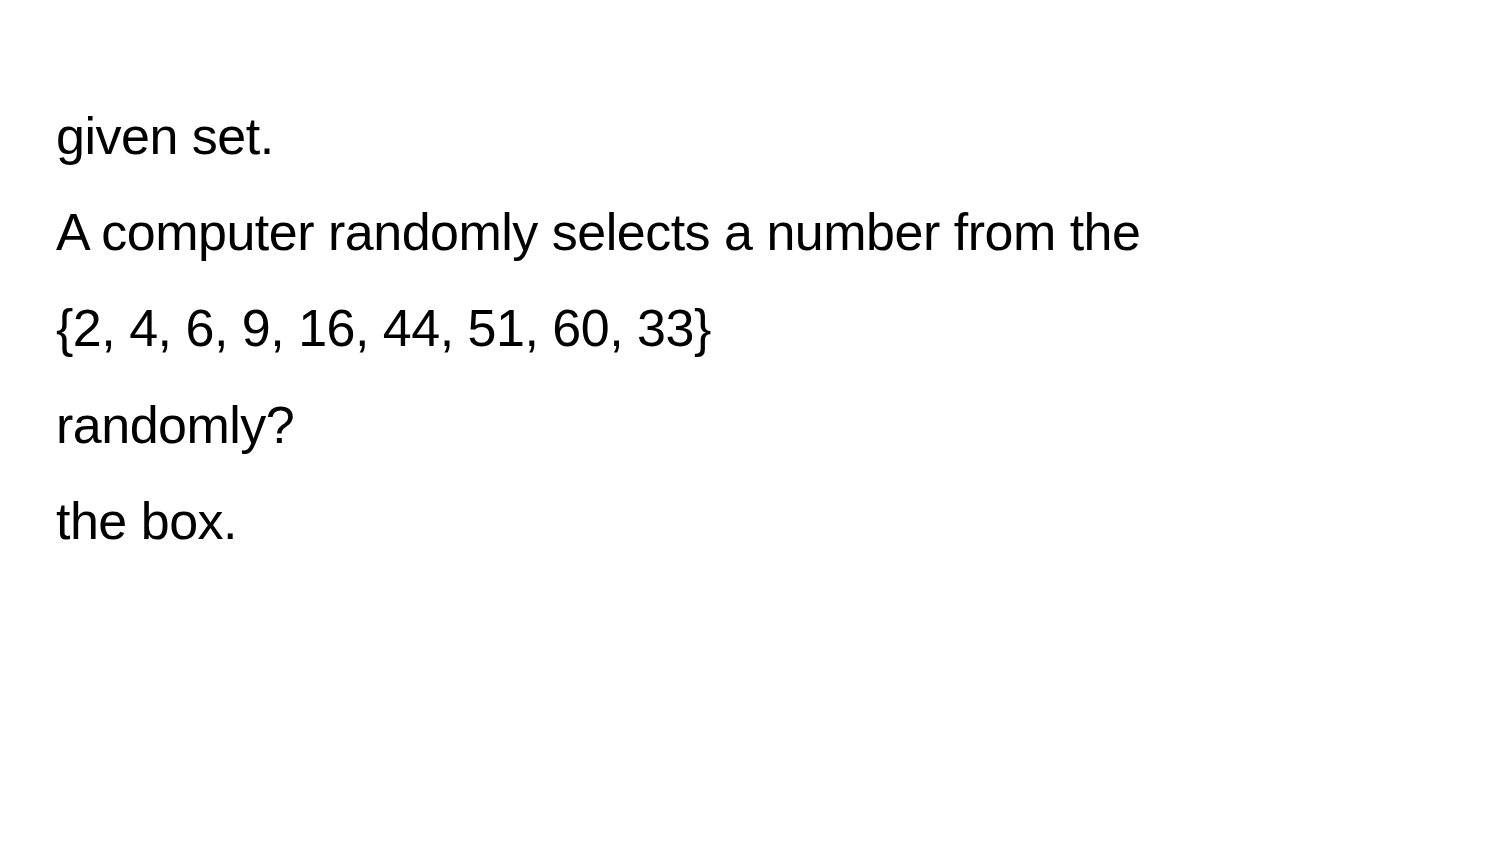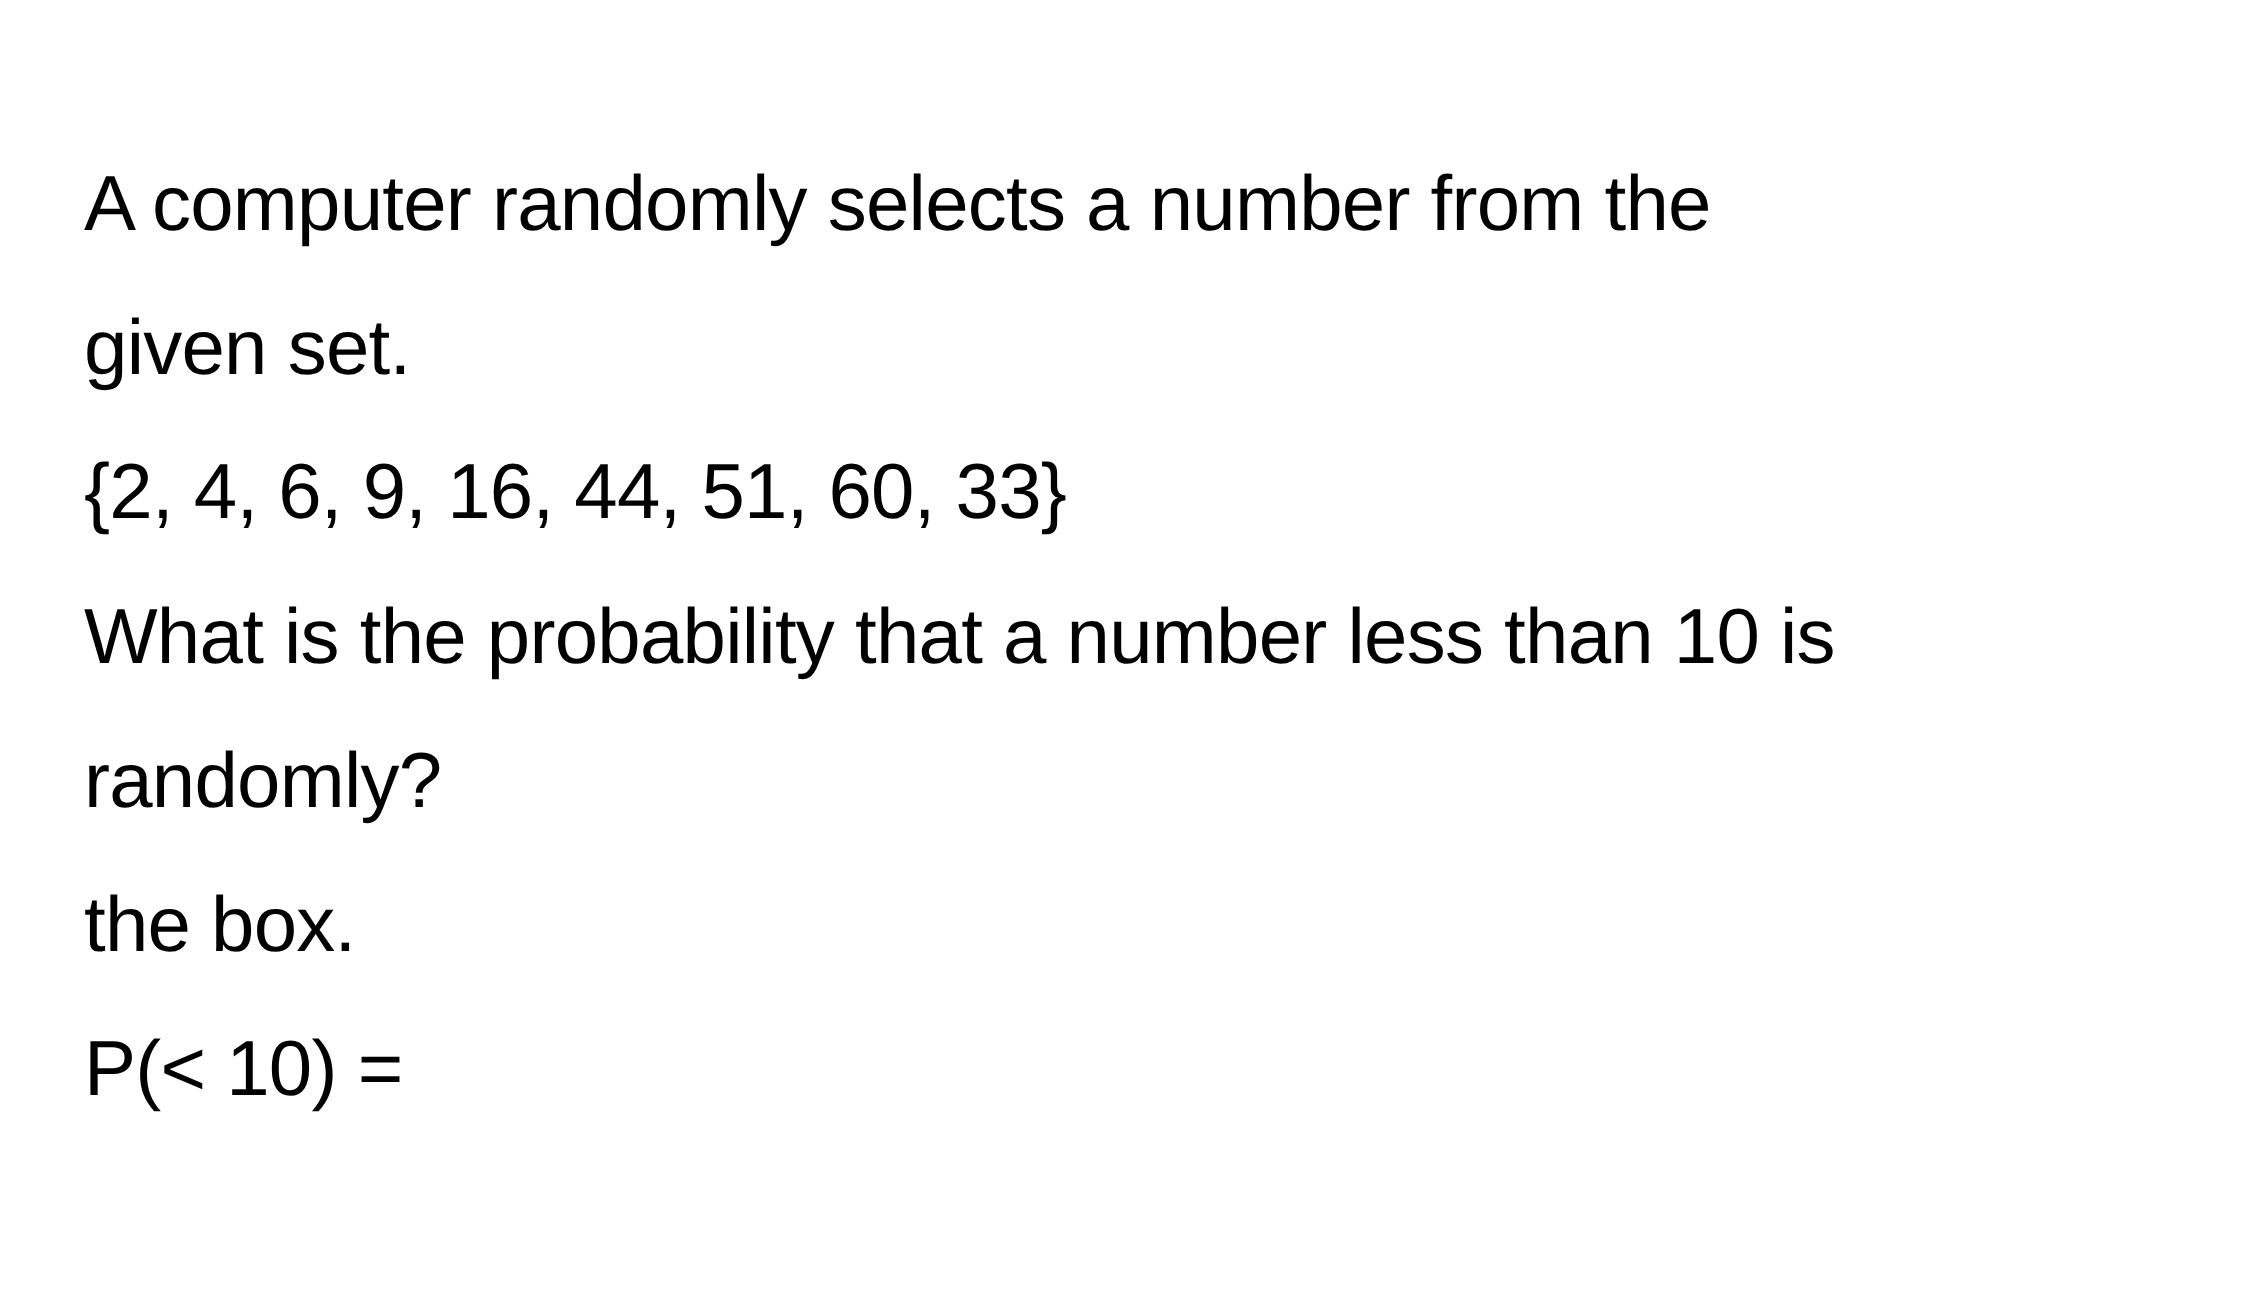--- a/index.html
+++ b/index.html
@@ -23,20 +23,18 @@
     font-weight: 400;
   }
   .line {
     display: block;
   }
 </style>
 </head>
 <body>
 
 <div class="content">
+  <span class="line">given set.</span>
   <span class="line">A computer randomly selects a number from the</span>
-  <span class="line">given set.</span>
   <span class="line">{2, 4, 6, 9, 16, 44, 51, 60, 33}</span>
-  <span class="line">What is the probability that a number less than 10 is</span>
   <span class="line">randomly?</span>
   <span class="line">the box.</span>
-  <span class="line">P(&lt; 10) =</span>
 </div>
 
 </body></html>

